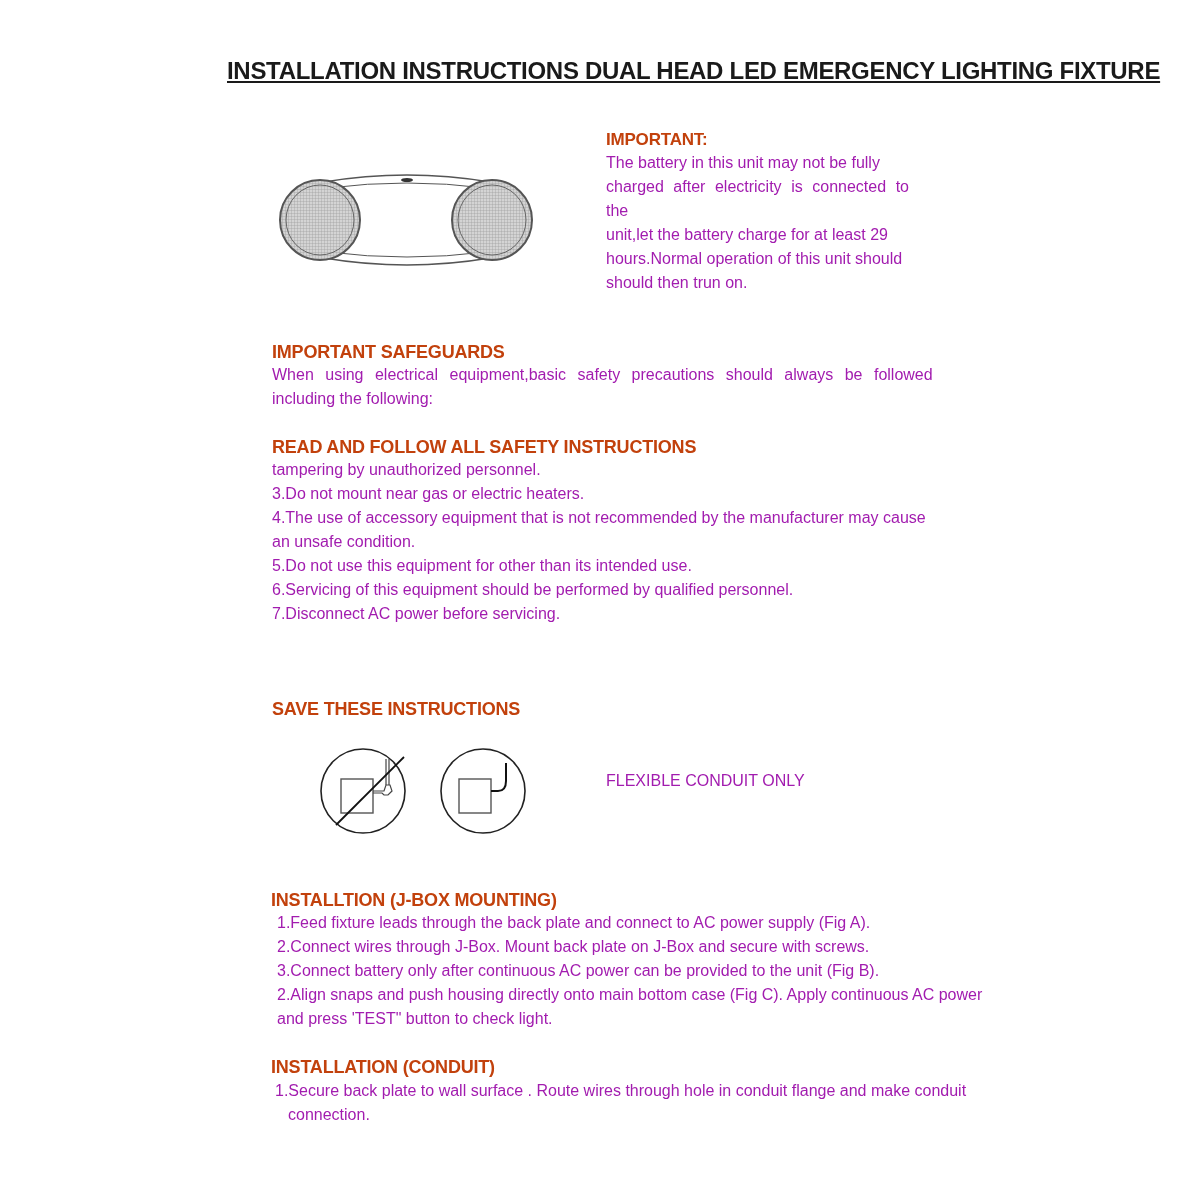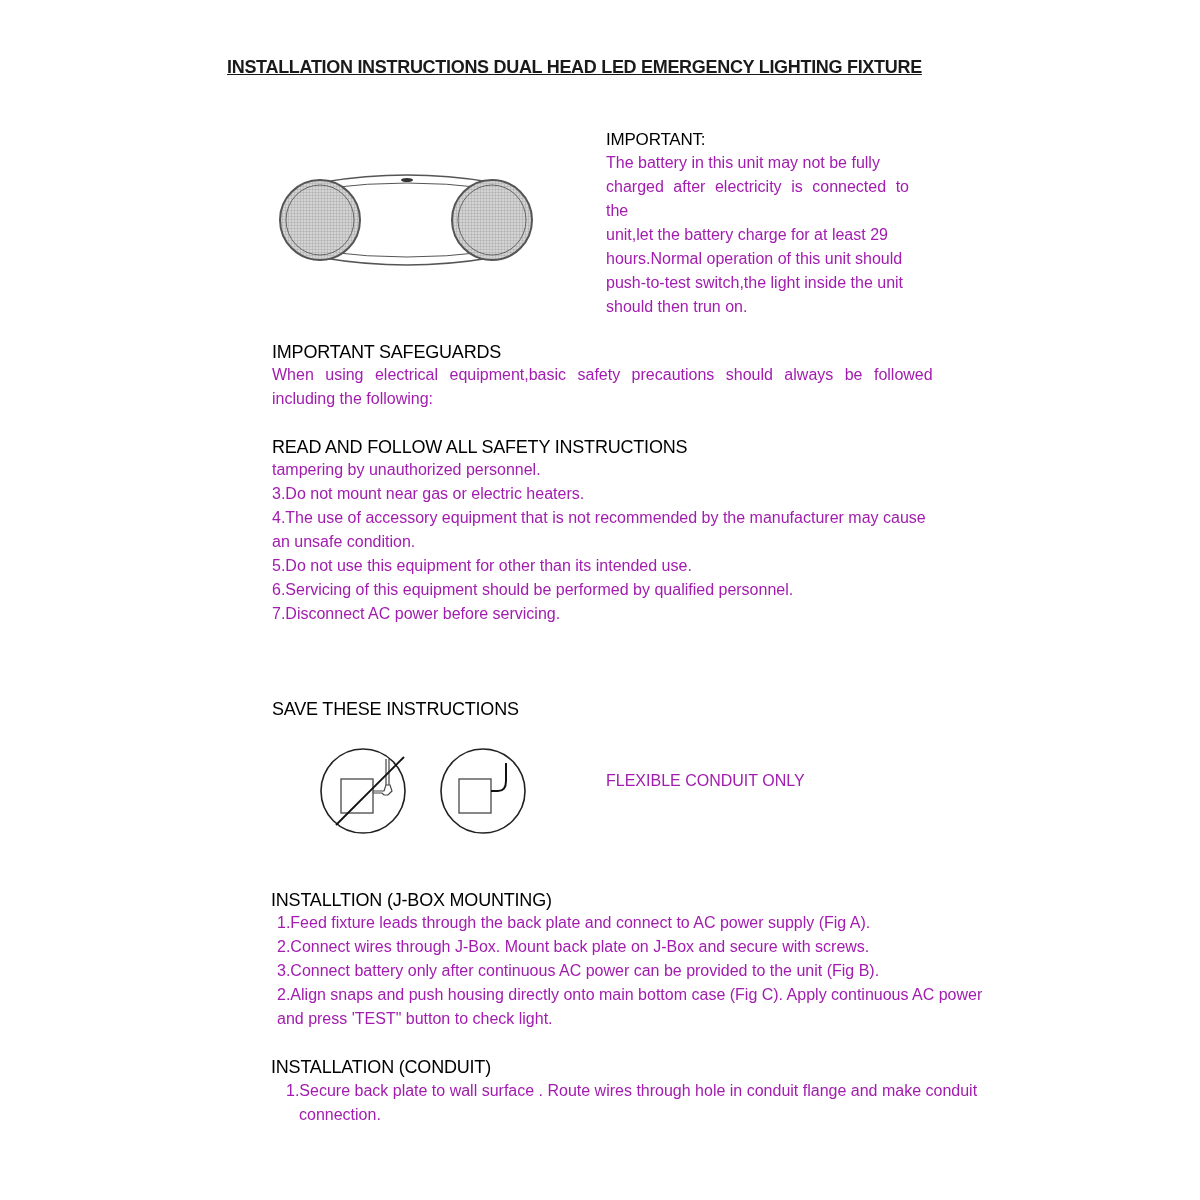--- a/index.html
+++ b/index.html
@@ -1,19 +1,19 @@
 <!DOCTYPE html>
 <html><head>
 <meta charset="utf-8">
 <style>
   html,body{margin:0;padding:0;background:#ffffff;}
   body{width:1200px;height:1200px;position:relative;overflow:hidden;font-family:"Liberation Sans",sans-serif;color:#222;}
   .abs{position:absolute;}
-  .title{left:227px;top:57px;font-size:18px;font-weight:bold;text-decoration:underline;letter-spacing:-0.3px;color:#1a1a1a;white-space:nowrap;text-align:center;}
-  .h{font-size:18px;font-weight:normal;color:#000000;white-space:nowrap;letter-spacing:-0.2px;text-align:center;}
+  .title{left:227px;top:57px;font-size:24px;font-weight:bold;text-decoration:underline;letter-spacing:-0.3px;color:#1a1a1a;white-space:nowrap;text-align:center;}
+  .h{font-size:18px;font-weight:bold;color:#c2410c;white-space:nowrap;letter-spacing:-0.2px;text-align:center;}
   .p{font-size:16px;line-height:24px;color:#a21caf;}
   .just{text-align:justify;text-align-last:left;}
   .line{white-space:nowrap;}
   .fig{left:276px;top:168px;width:262px;height:104px;}
   .icons{left:316px;top:745px;width:216px;height:90px;}
 </style>
 </head>
 <body>
 
 <div class="abs title">INSTALLATION INSTRUCTIONS DUAL HEAD LED EMERGENCY LIGHTING FIXTURE</div>
@@ -36,21 +36,20 @@
     <ellipse cx="216" cy="52" rx="34" ry="35" fill="none" stroke="#666" stroke-width="1"></ellipse>
   </svg>
 </div>
 
 <div class="abs h" style="left:606px;top:130px;font-size:17px;">IMPORTANT:</div>
 <div class="abs p" style="left:606px;top:151px;width:303px;">
   <div class="just">The battery in this unit may not be fully</div>
   <div class="just">charged after electricity is connected to the</div>
   <div class="just">unit,let the battery charge for at least 29</div>
   <div class="just">hours.Normal operation of this unit should</div>
-  <div class="just">push-to-test switch,the light inside the unit</div>
   <div>should then trun on.</div>
 </div>
 
 <div class="abs h" style="left:272px;top:342px;">IMPORTANT SAFEGUARDS</div>
 <div class="abs p" style="left:272px;top:363px;width:638px;">
   <div class="line" style="word-spacing:7px;">When using electrical equipment,basic safety precautions should always be followed</div>
   <div class="line">including the following:</div>
 </div>
 
 <div class="abs h" style="left:272px;top:437px;">READ AND FOLLOW ALL SAFETY INSTRUCTIONS</div>
@@ -87,16 +86,16 @@
 <div class="abs h" style="left:271px;top:890px;">INSTALLTION (J-BOX MOUNTING)</div>
 <div class="abs p" style="left:277px;top:911px;width:690px;">
   <div class="line">1.Feed fixture leads through the back plate and connect to AC power supply (Fig A).</div>
   <div class="line">2.Connect wires through J-Box. Mount back plate on J-Box and secure with screws.</div>
   <div class="line">3.Connect battery only after continuous AC power can be provided to the unit (Fig B).</div>
   <div class="line">2.Align snaps and push housing directly onto main bottom case (Fig C). Apply continuous AC power</div>
   <div class="line">and press 'TEST" button to check light.</div>
 </div>
 
 <div class="abs h" style="left:271px;top:1057px;">INSTALLATION (CONDUIT)</div>
-<div class="abs p" style="left:286px;top:1079px;width:690px;">
+<div class="abs p" style="left:275px;top:1079px;width:690px;">
   <div class="line">1.Secure back plate to wall surface . Route wires through hole in conduit flange and make conduit</div>
   <div class="line" style="padding-left:13px;">connection.</div>
 </div>
 
 </body></html>

